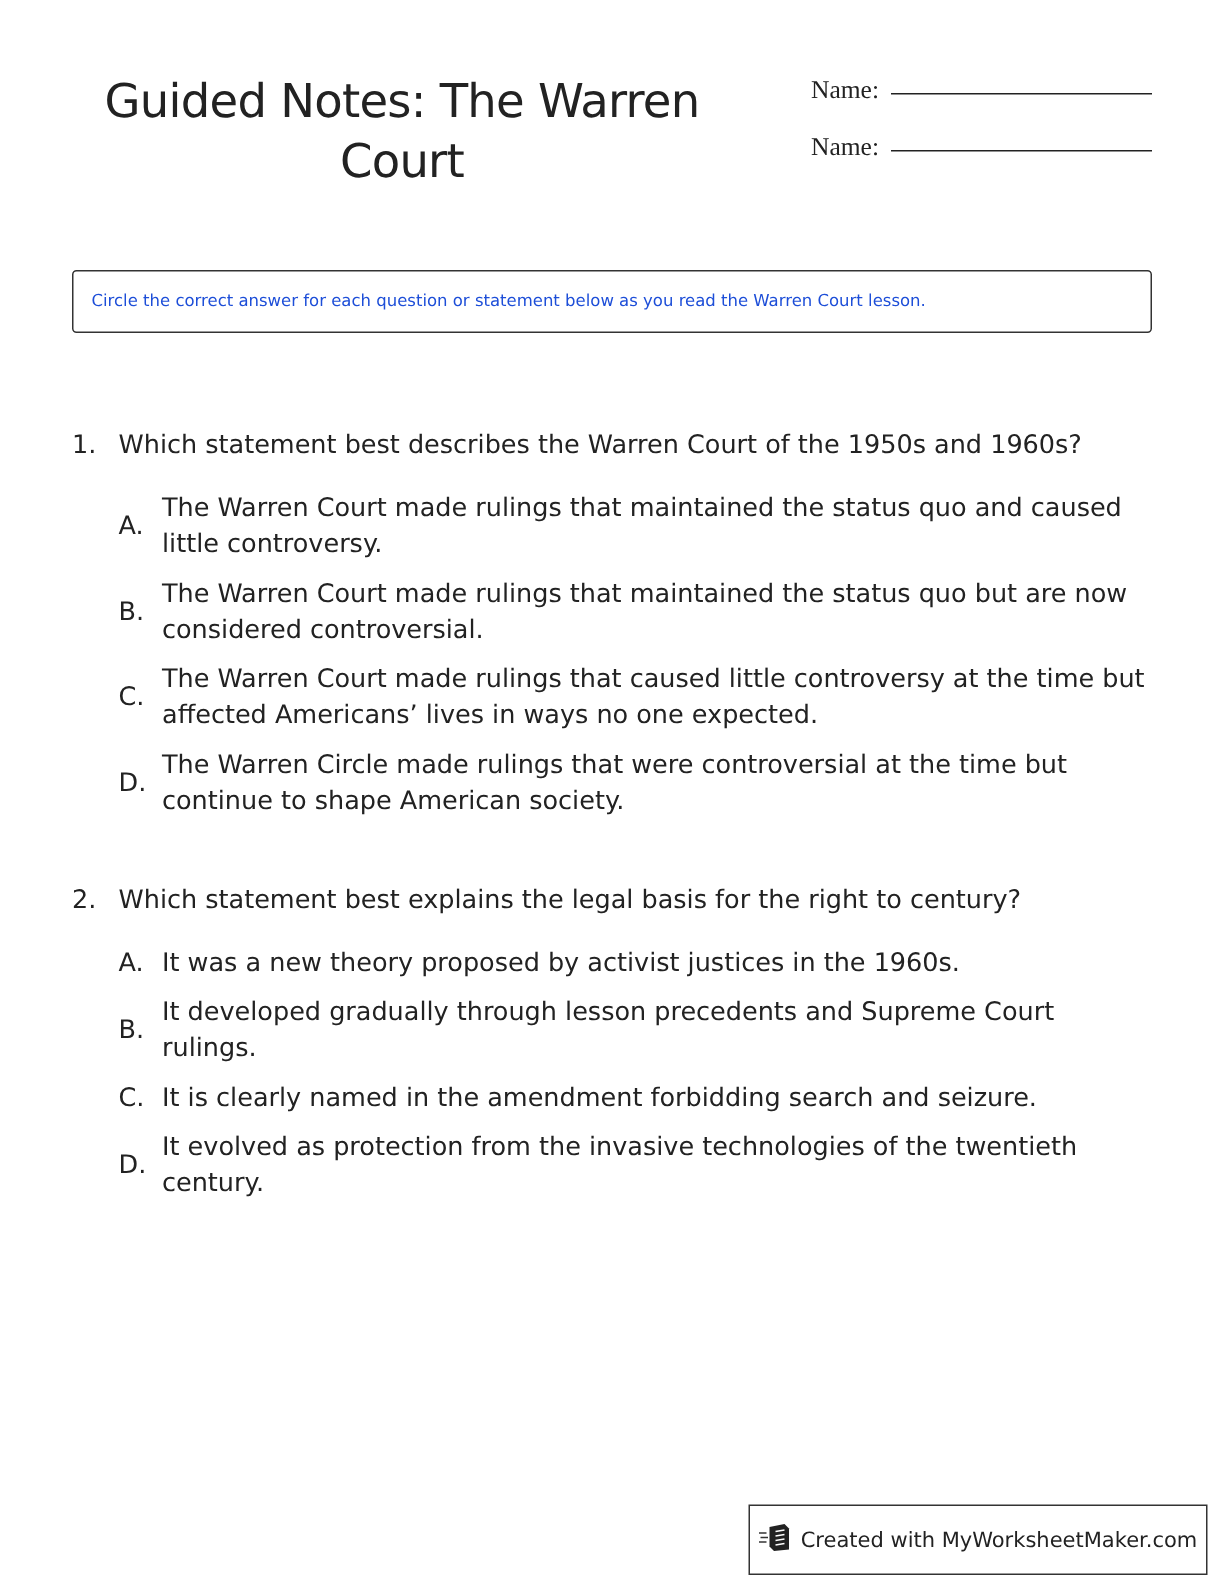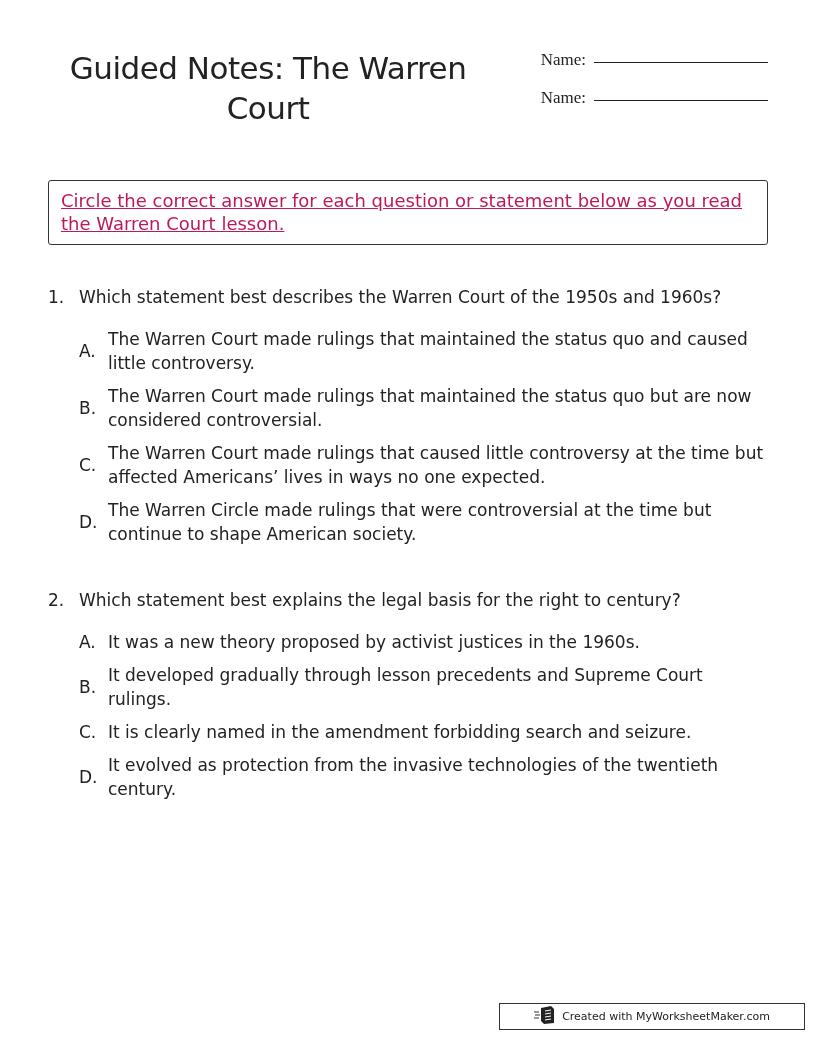--- a/index.html
+++ b/index.html
@@ -18,36 +18,36 @@
     }
     .field .label {
       font-family: "Liberation Serif", serif; font-size: 17px; color: #222;
       width: 86px; text-align: right; padding-right: 8px; line-height: 20px;
       margin-bottom: 6px;
     }
     .field .line { flex: 1; border-bottom: 1.5px solid #222; height: 1px; margin-bottom: 2px; }
     .instructions {
       position: absolute; left: 48px; top: 180px; width: 696px;
       border: 1.2px solid #333; border-radius: 3px;
-      padding: 8px 10px 9px 12px; font-size: 18px; line-height: 23px; color: #be185d; text-decoration: underline;
+      padding: 8px 10px 9px 12px; font-size: 11px; line-height: 23px; color: #1d4ed8;
     }
     .question {
       position: absolute; left: 48px; width: 720px; font-size: 17px; color: #222;
     }
     .q-head { display: flex; line-height: 24px; }
     .q-num { width: 31px; }
     .options { margin-top: 18px; padding-left: 31px; }
     .opt { display: flex; align-items: center; margin-bottom: 9px; line-height: 24px; }
     .opt .letter { width: 29px; flex-shrink: 0; }
     .opt .text { flex: 1; }
     .footer {
-      position: absolute; left: 499px; top: 1003px; width: 306px; height: 27px;
+      position: absolute; left: 499px; top: 1003px; width: 306px; height: 47px;
       border: 1.2px solid #333; box-sizing: border-box;
       display: flex; align-items: center; justify-content: center; gap: 6px;
-      font-size: 11px; color: #222;
+      font-size: 14px; color: #222;
     }
   </style>
 </head>
 <body>
 
 <h1 class="title">Guided Notes: The Warren Court</h1>
 
 <div class="field" style="top:48px;">
   <span class="label">Name:</span>
   <span class="line"></span>

